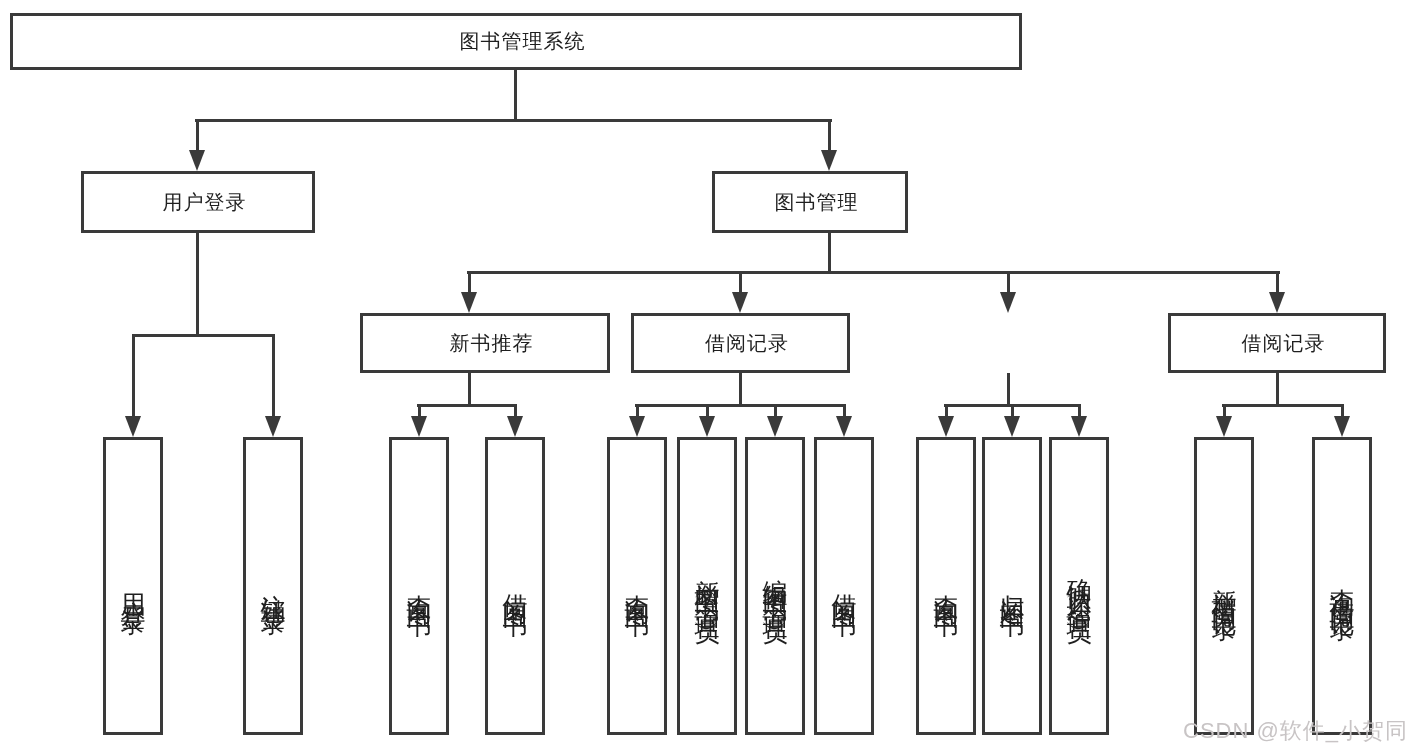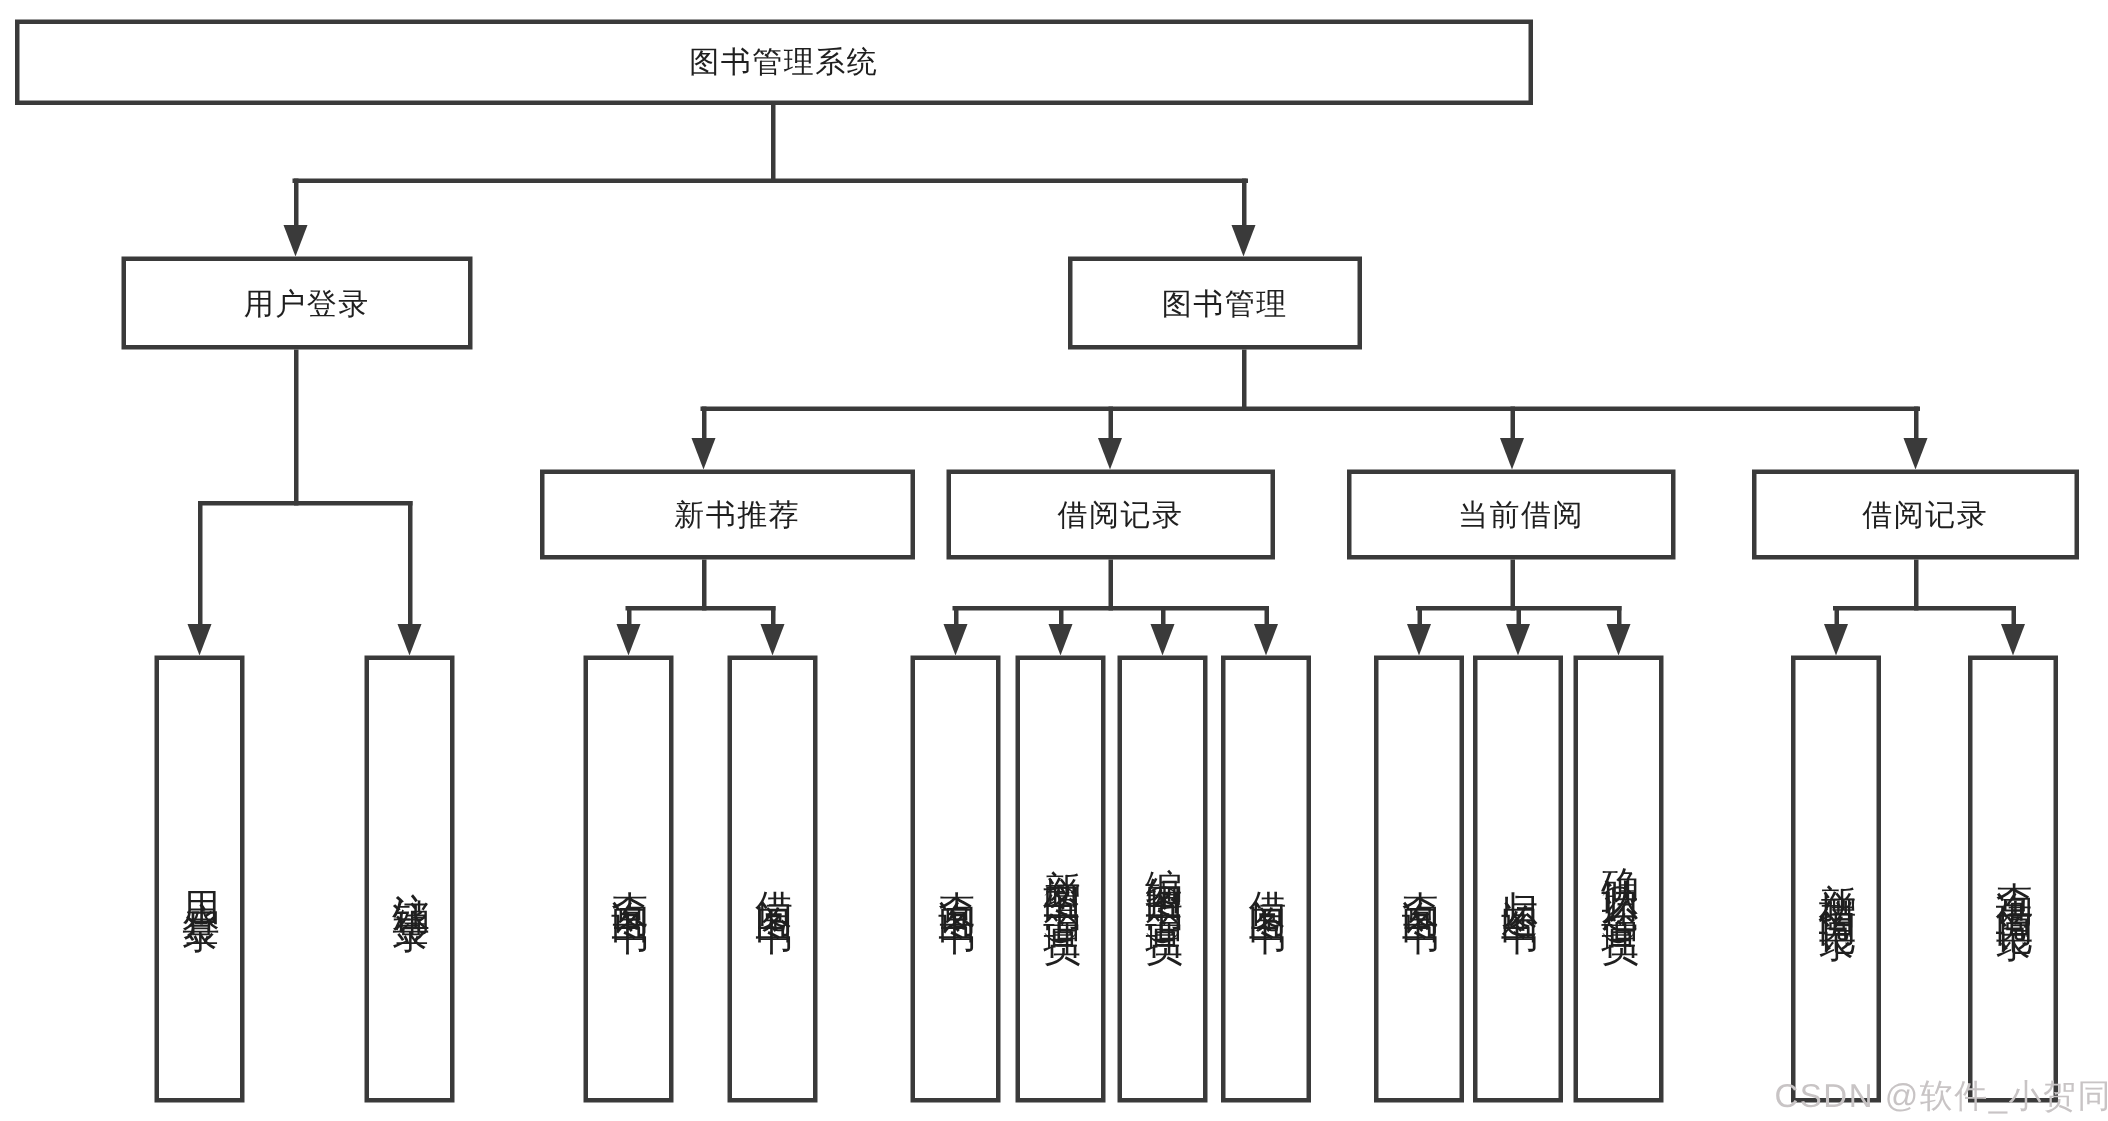--- a/index.html
+++ b/index.html
@@ -66,21 +66,20 @@
   <div class="arrow" style="left:461px;top:292px;"></div>
   <div class="line" style="left:739px;top:271px;width:3px;height:24px;"></div>
   <div class="arrow" style="left:732px;top:292px;"></div>
   <div class="line" style="left:1007px;top:271px;width:3px;height:24px;"></div>
   <div class="arrow" style="left:1000px;top:292px;"></div>
   <div class="line" style="left:1276px;top:271px;width:3px;height:24px;"></div>
   <div class="arrow" style="left:1269px;top:292px;"></div>
 
   <div class="node lvl3" style="left:360px;width:250px;">新书推荐</div>
   <div class="node lvl3" style="left:631px;width:219px;">借阅记录</div>
-  <div class="node lvl3" style="left:898px;width:219px;">当前借阅</div>
   <div class="node lvl3" style="left:1168px;width:218px;">借阅记录</div>
 
   <div class="line" style="left:468px;top:373px;width:3px;height:34px;"></div>
   <div class="line" style="left:417px;top:404px;width:100px;height:3px;"></div>
   <div class="line" style="left:418px;top:404px;width:3px;height:16px;"></div>
   <div class="arrow" style="left:411px;top:416px;"></div>
   <div class="line" style="left:514px;top:404px;width:3px;height:16px;"></div>
   <div class="arrow" style="left:507px;top:416px;"></div>
 
   <div class="line" style="left:739px;top:373px;width:3px;height:34px;"></div>

